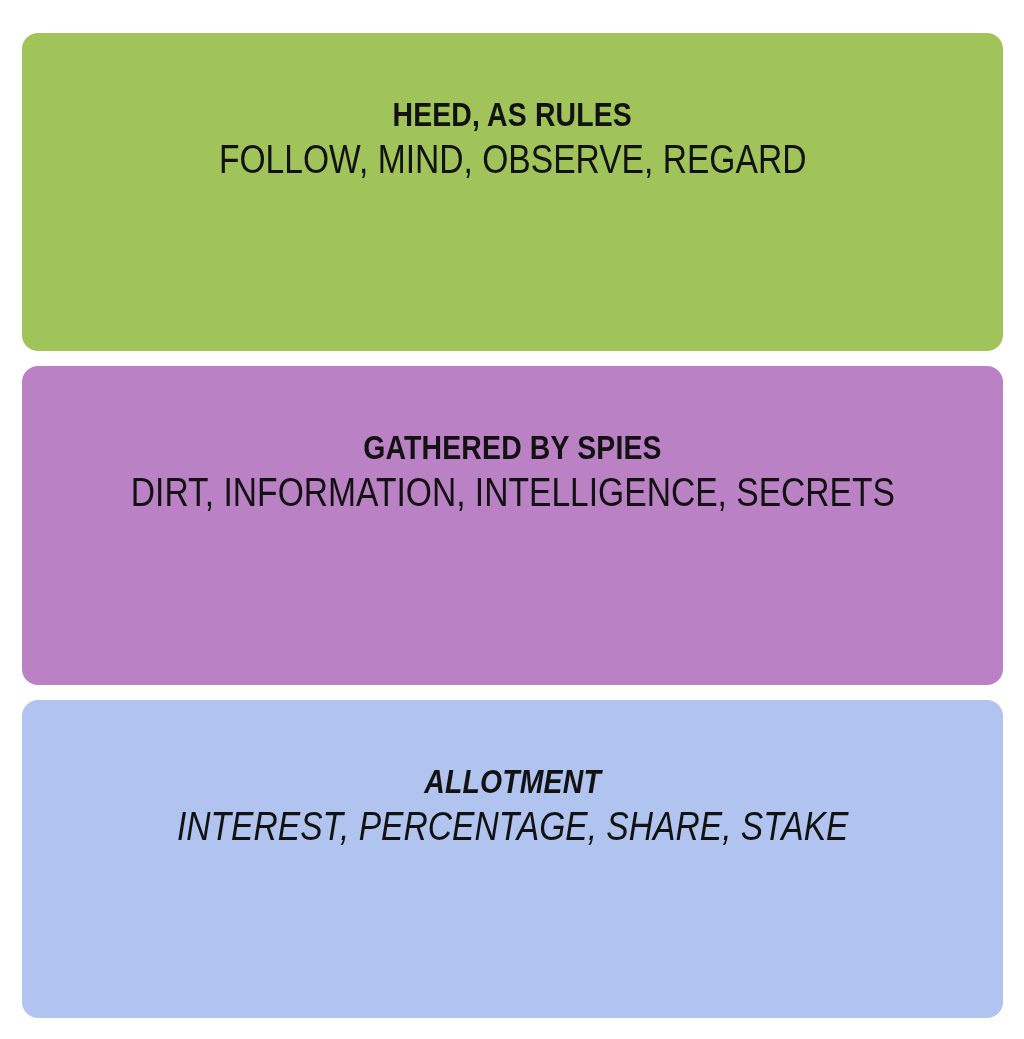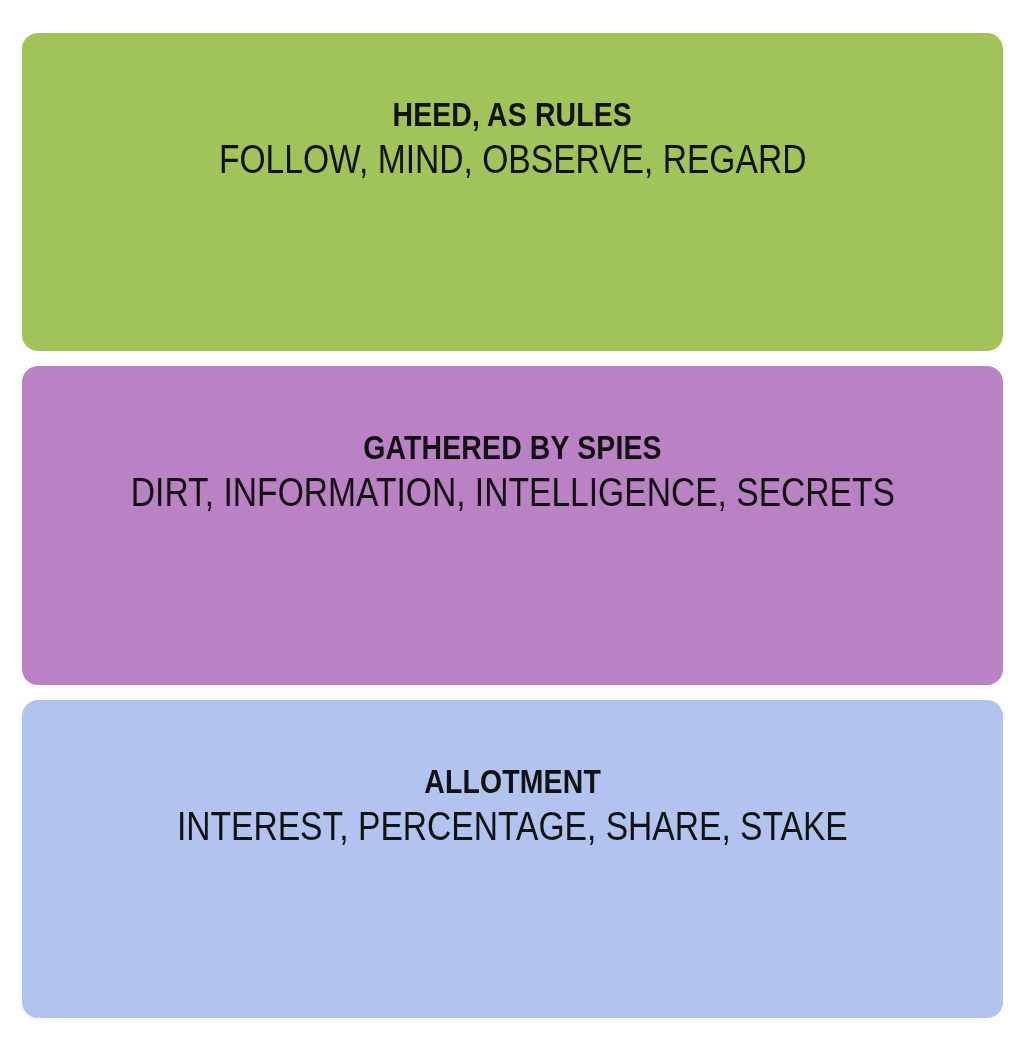--- a/index.html
+++ b/index.html
@@ -75,18 +75,18 @@
     <div class="category-title" style="color: rgb(18, 18, 18);">HEED, AS RULES</div>
     <div class="category-members" style="color: rgb(18, 18, 18);">FOLLOW, MIND, OBSERVE, REGARD</div>
   </div>
 
   <div class="category-band" style="background-color: rgb(186, 129, 197);">
     <div class="category-title" style="color: rgb(18, 18, 18);">GATHERED BY SPIES</div>
     <div class="category-members" style="color: rgb(18, 18, 18);">DIRT, INFORMATION, INTELLIGENCE, SECRETS</div>
   </div>
 
 
-  <div class="category-band" style="background-color: rgb(176, 196, 239);">
+  <div class="category-band" style="background-color: rgb(176, 196, 239); font-style: italic;">
     <div class="category-title" style="color: rgb(18, 18, 18);">ALLOTMENT</div>
     <div class="category-members" style="color: rgb(18, 18, 18);">INTEREST, PERCENTAGE, SHARE, STAKE</div>
   </div>
 
 </div>
 
 </body></html>

